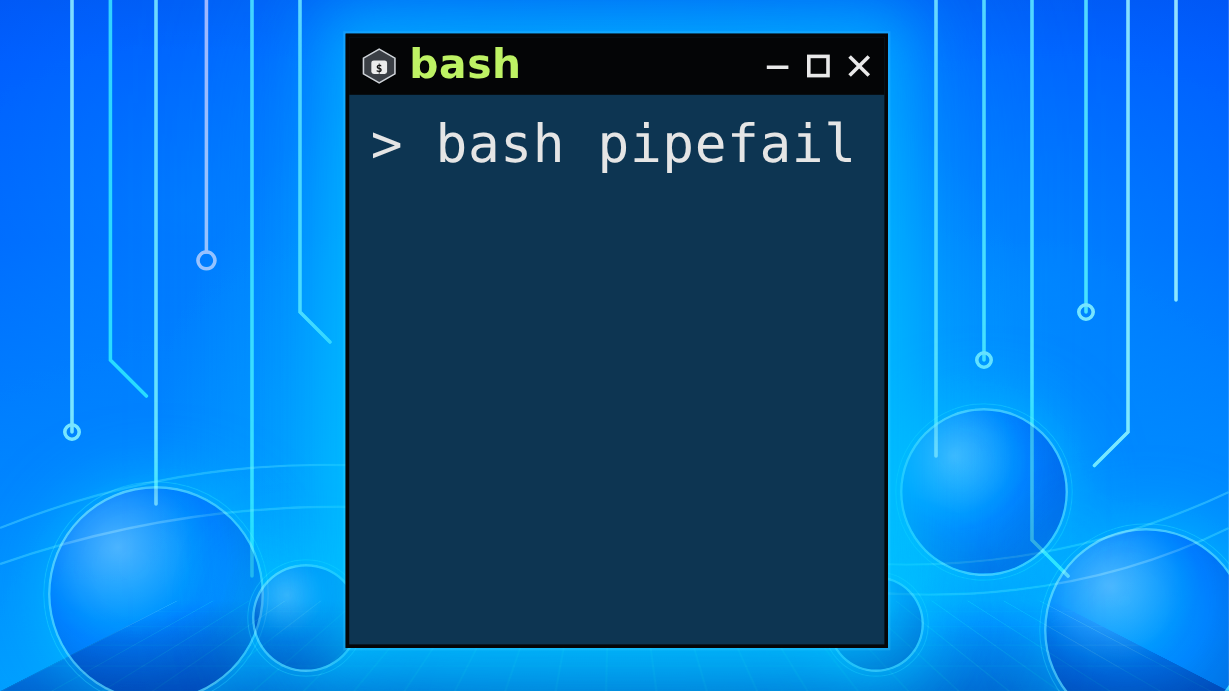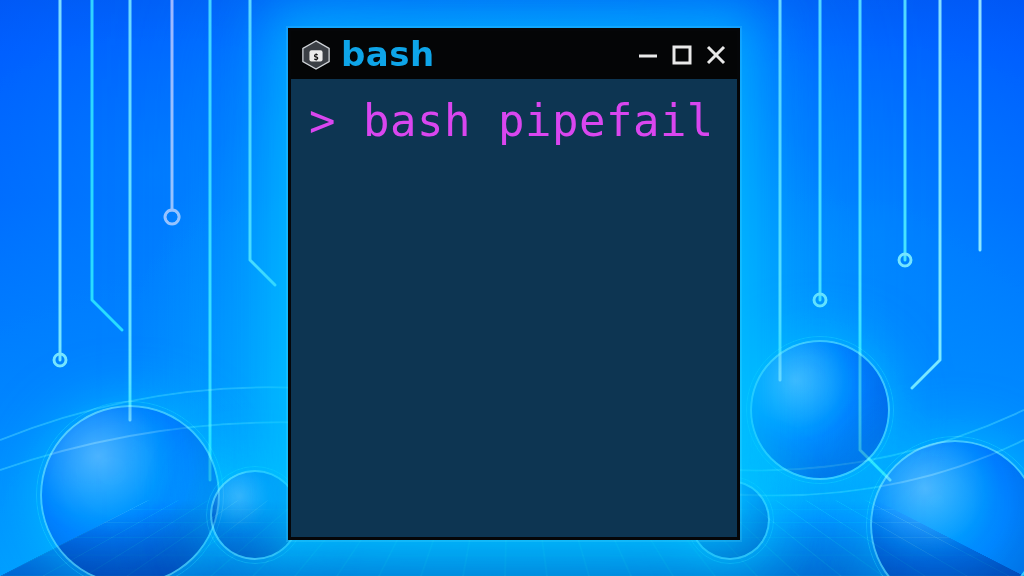--- a/index.html
+++ b/index.html
@@ -58,35 +58,35 @@
     background: #040506;
     display: flex; align-items: center;
     padding: 0 10px 0 10px;
     gap: 10px;
   }
   .app-icon {
     width: 30px; height: 30px; position: relative;
     filter: drop-shadow(0 1px 0 rgba(0,0,0,.6));
   }
   .title-text {
-    color: #0ea5e9;
+    color: #bef264;
     font-family: "DejaVu Sans", "Liberation Sans", Arial, sans-serif;
     font-weight: 800;
     font-size: 34px;
     letter-spacing: .5px;
     line-height: 1;
     margin-top:-2px;
   }
   .win-controls { margin-left: auto; display:flex; align-items:center; gap:12px; color:#e9e9e9; }
   .win-btn { width:22px; height:22px; display:flex; align-items:center; justify-content:center; }
   .win-btn svg { width:22px; height:22px; }
 
   .term-body {
     padding: 16px 18px 0 18px;
-    color: #d946ef;
+    color: #e5e5e5;
     font-family: "DejaVu Sans Mono", "Liberation Mono", Menlo, Consolas, monospace;
     font-size: 44px;
     line-height: 1.18;
     white-space: pre-wrap;
     word-break: break-word;
     letter-spacing: .5px;
   }
 </style>
 </head>
 <body>

